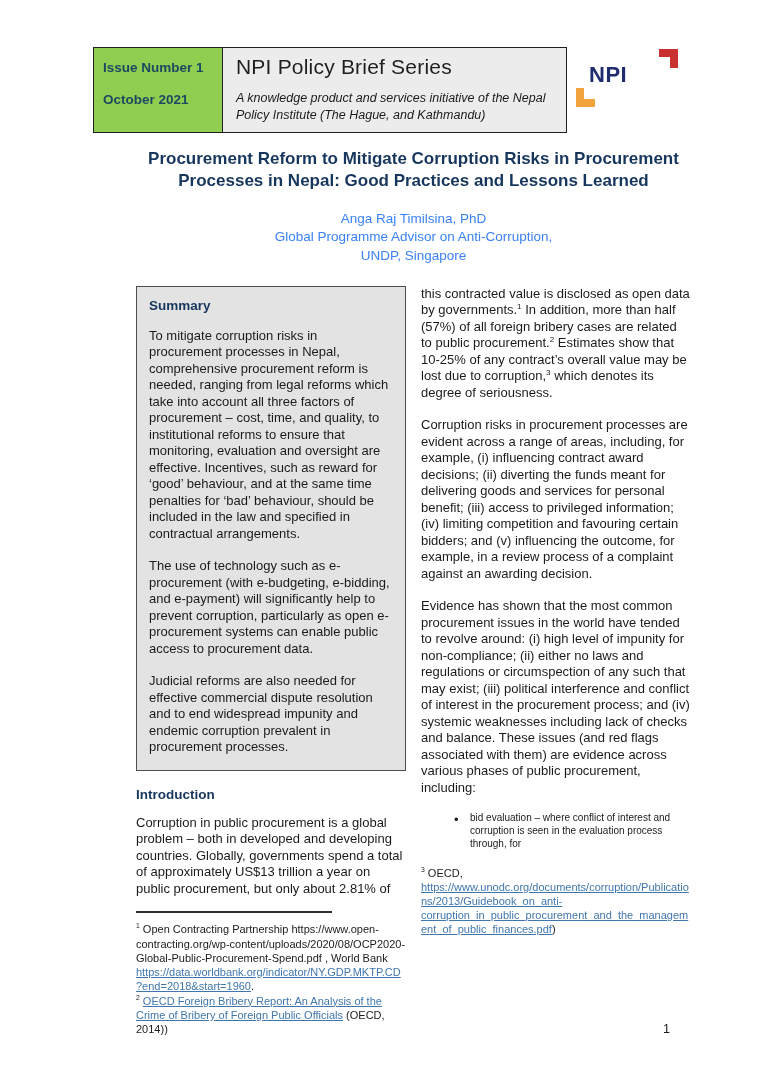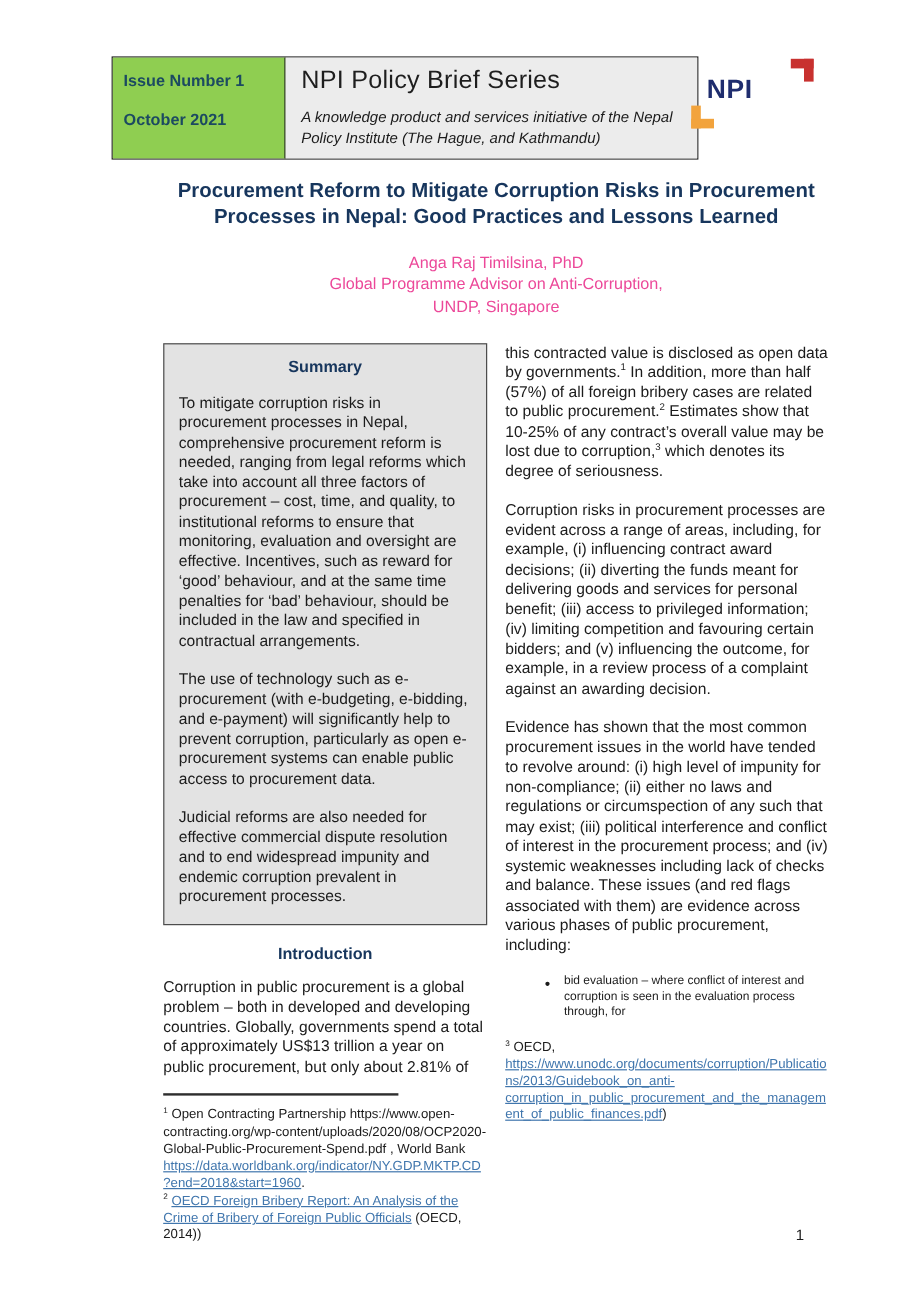--- a/index.html
+++ b/index.html
@@ -17,21 +17,21 @@
   
   .header-table {
     position: absolute;
     left: 93px;
     top: 47px;
     display: flex;
     height: 86px;
     border: 1.5px solid #1f1f1f;
   }
   .issue-cell {
-    width: 144px;
+    width: 129px;
     background: #8fce51;
     border-right: 1.5px solid #1f1f1f;
     padding: 12px 9px;
     color: #1c4a61;
     font-weight: bold;
     font-size: 13.5px;
   }
   .issue-date { margin-top: 17px; }
   .series-cell {
     width: 343px;
@@ -74,35 +74,34 @@
   
   .content { position: absolute; left: 93px; top: 148px; width: 598px; padding-left: 43px; }
   .doc-title {
     margin: 0 0 17px;
     text-align: center;
     font-size: 17px;
     font-weight: bold;
     line-height: 1.32;
     color: #17365d;
   }
-  .author { text-align: center; font-size: 13.5px; line-height: 1.36; margin-bottom: 21px; color: #ec4899; }
+  .author { text-align: center; font-size: 13.5px; line-height: 1.36; margin-bottom: 21px; color: #3b82f6; }
 
   .columns { display: flex; gap: 15px; align-items: flex-start; }
   .col { flex: 1 1 0; min-width: 0; }
 
   .summary-box {
     background: #e3e3e3;
     border: 1px solid #4d4d4d;
     padding: 11px 12px 14px;
   }
   .box-heading, .section-heading {
     color: #17365d;
     font-weight: bold;
     font-size: 13.5px;
-    text-align: center;
   }
   .box-heading { margin: 0 0 15px; }
   .section-heading { margin: 16px 0 0; }
 
   .body-p, .summary-box p {
     font-size: 13px;
     line-height: 1.27;
     margin: 13px 0 0;
   }
   .summary-box p { margin: 0 0 16px; }

